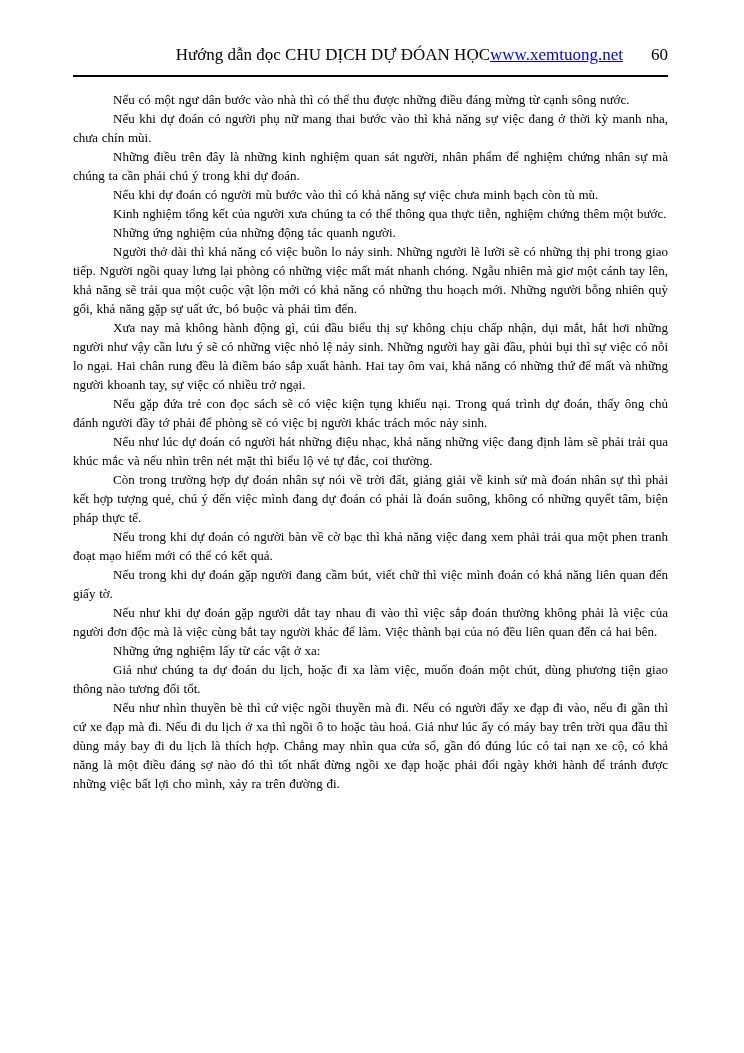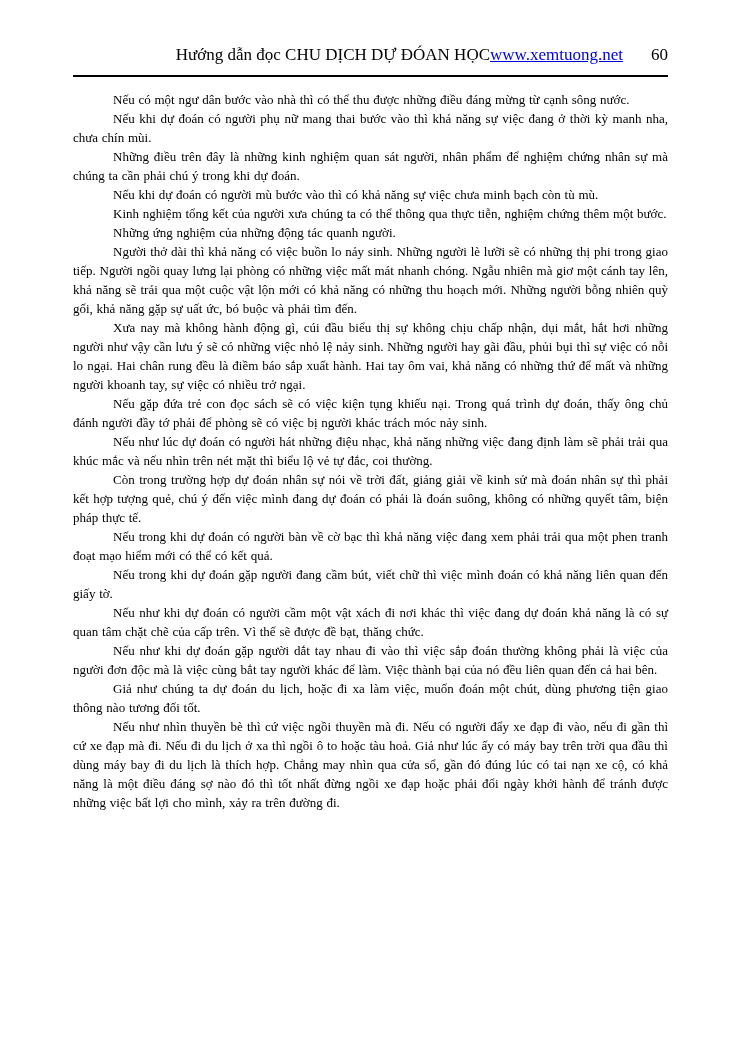--- a/index.html
+++ b/index.html
@@ -77,19 +77,19 @@
     <p>Nếu khi dự đoán có người mù bước vào thì có khả năng sự việc chưa minh bạch còn tù mù.</p>
     <p>Kinh nghiệm tổng kết của người xưa chúng ta có thể thông qua thực tiễn, nghiệm chứng thêm một bước.</p>
     <p>Những ứng nghiệm của những động tác quanh người.</p>
     <p>Người thở dài thì khả năng có việc buồn lo nảy sinh. Những người lè lưỡi sẽ có những thị phi trong giao tiếp. Người ngồi quay lưng lại phòng có những việc mất mát nhanh chóng. Ngẫu nhiên mà giơ một cánh tay lên, khả năng sẽ trải qua một cuộc vật lộn mới có khả năng có những thu hoạch mới. Những người bỗng nhiên quỳ gối, khả năng gặp sự uất ức, bó buộc và phải tìm đến.</p>
     <p>Xưa nay mà không hành động gì, cúi đầu biểu thị sự không chịu chấp nhận, dụi mắt, hắt hơi những người như vậy cần lưu ý sẽ có những việc nhỏ lệ nảy sinh. Những người hay gãi đầu, phủi bụi thì sự việc có nỗi lo ngại. Hai chân rung đều là điềm báo sắp xuất hành. Hai tay ôm vai, khả năng có những thứ để mất và những người khoanh tay, sự việc có nhiều trở ngại.</p>
     <p>Nếu gặp đứa trẻ con đọc sách sẽ có việc kiện tụng khiếu nại. Trong quá trình dự đoán, thấy ông chủ đánh người đầy tớ phải để phòng sẽ có việc bị người khác trách móc nảy sinh.</p>
     <p>Nếu như lúc dự đoán có người hát những điệu nhạc, khả năng những việc đang định làm sẽ phải trải qua khúc mắc và nếu nhìn trên nét mặt thì biểu lộ vẻ tự đắc, coi thường.</p>
     <p>Còn trong trường hợp dự đoán nhân sự nói về trời đất, giảng giải về kinh sử mà đoán nhân sự thì phải kết hợp tượng quẻ, chú ý đến việc mình đang dự đoán có phải là đoán suông, không có những quyết tâm, biện pháp thực tế.</p>
     <p>Nếu trong khi dự đoán có người bàn về cờ bạc thì khả năng việc đang xem phải trải qua một phen tranh đoạt mạo hiểm mới có thể có kết quả.</p>
     <p>Nếu trong khi dự đoán gặp người đang cầm bút, viết chữ thì việc mình đoán có khả năng liên quan đến giấy tờ.</p>
-    <p>Nếu như khi dự đoán có người cầm một vật xách đi nơi khác thì việc đang dự đoán khả năng là có sự quan tâm chặt chẽ của cấp trên. Vì thế sẽ được đề bạt, thăng chức.</p>
     <p>Nếu như khi dự đoán gặp người dắt tay nhau đi vào thì việc sắp đoán thường không phải là việc của người đơn độc mà là việc cùng bắt tay người khác để làm. Việc thành bại của nó đều liên quan đến cả hai bên.</p>
+    <p>Những ứng nghiệm lấy từ các vật ở xa:</p>
     <p>Giả như chúng ta dự đoán du lịch, hoặc đi xa làm việc, muốn đoán một chút, dùng phương tiện giao thông nào tương đối tốt.</p>
     <p>Nếu như nhìn thuyền bè thì cứ việc ngồi thuyền mà đi. Nếu có người đẩy xe đạp đi vào, nếu đi gần thì cứ xe đạp mà đi. Nếu đi du lịch ở xa thì ngồi ô to hoặc tàu hoả. Giả như lúc ấy có máy bay trên trời qua đầu thì dùng máy bay đi du lịch là thích hợp. Chẳng may nhìn qua cửa sổ, gần đó đúng lúc có tai nạn xe cộ, có khả năng là một điều đáng sợ nào đó thì tốt nhất đừng ngồi xe đạp hoặc phải đổi ngày khởi hành để tránh được những việc bất lợi cho mình, xảy ra trên đường đi.</p>
   </div>
 
 </div>
 
 </body></html>

